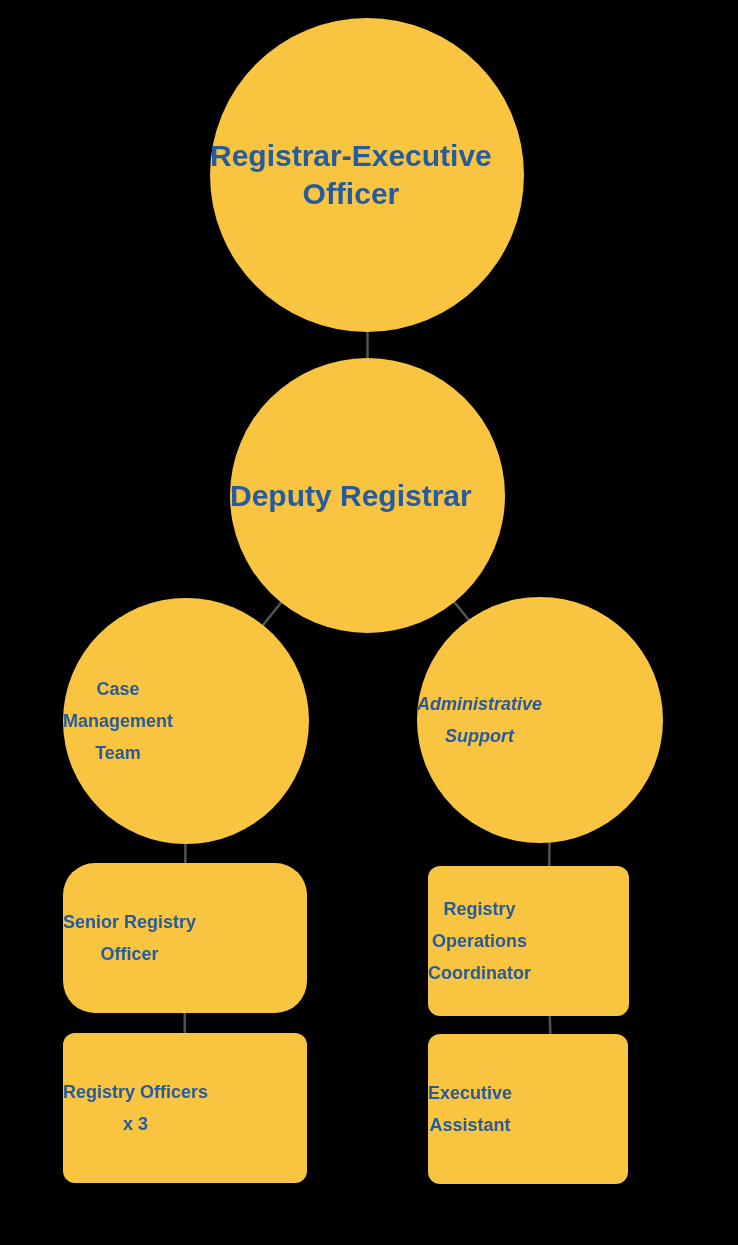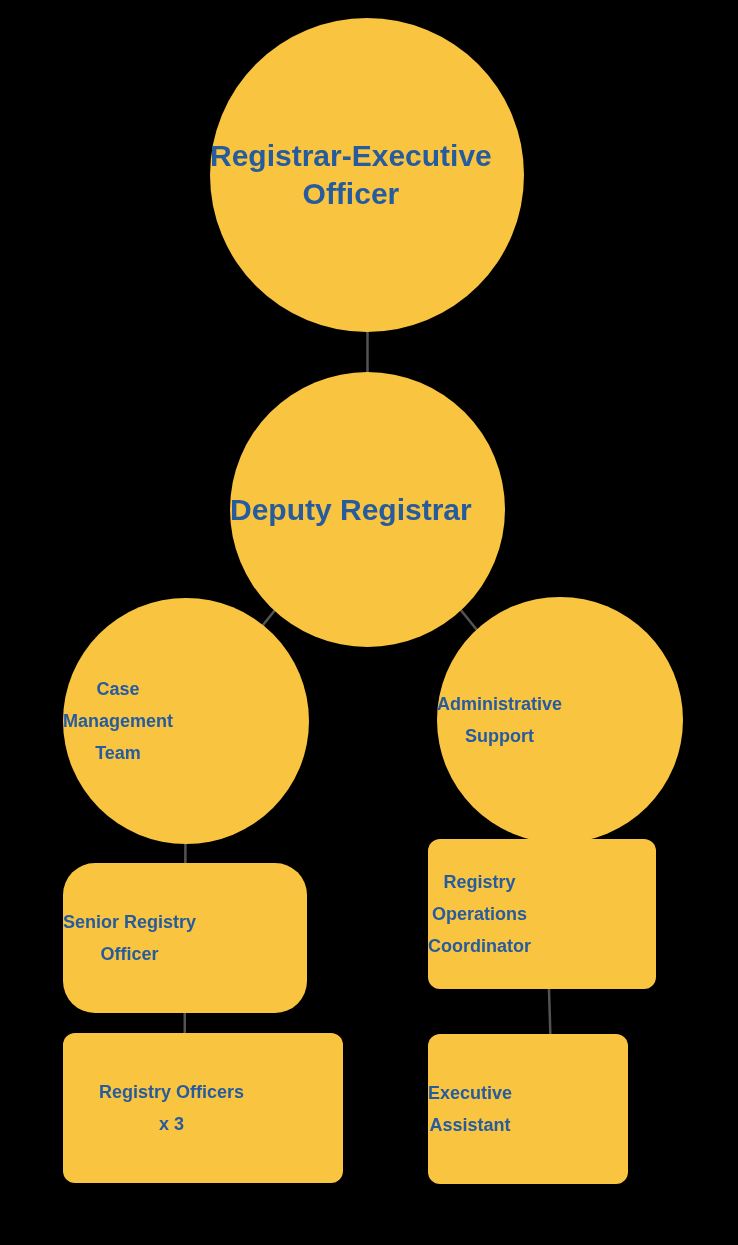--- a/index.html
+++ b/index.html
@@ -44,26 +44,26 @@
   }
   .node .label {
     display: block;
   }
   .circle { border-radius: 50%; }
   .rect   { border-radius: 12px; }
   .big    { font-size: 30px; line-height: 38px; }
   .small  { font-size: 18px; line-height: 32px; }
 
   .n-registrar { left: 210px; top: 18px;   width: 314px; height: 314px; }
-  .n-deputy    { left: 230px; top: 372px;  width: 275px; height: 275px; }
+  .n-deputy    { left: 230px; top: 358px;  width: 275px; height: 275px; }
   .n-case      { left: 63px;  top: 598px;  width: 246px; height: 246px; }
-  .n-admin     { left: 437px; top: 597px;  width: 246px; height: 246px; }
+  .n-admin     { left: 417px; top: 597px;  width: 246px; height: 246px; font-style: italic; }
   .n-sro       { left: 63px;  top: 863px;  width: 244px; height: 150px; border-radius: 32px; }
-  .n-roc       { left: 428px; top: 839px;  width: 228px; height: 150px; }
-  .n-ro3       { left: 63px;  top: 1033px; width: 244px; height: 150px; padding-left: 36px; }
+  .n-roc       { left: 428px; top: 866px;  width: 201px; height: 150px; }
+  .n-ro3       { left: 63px;  top: 1033px; width: 244px; height: 150px; }
   .n-ea        { left: 428px; top: 1034px; width: 200px; height: 150px; }
 </style>
 </head>
 <body>
 
 <div class="canvas">
 
   <svg class="connectors" width="738" height="1245" viewBox="0 0 738 1245">
     <line x1="367.5" y1="175" x2="367.5" y2="495"></line>
     <line x1="367.5" y1="495" x2="186" y2="721"></line>

